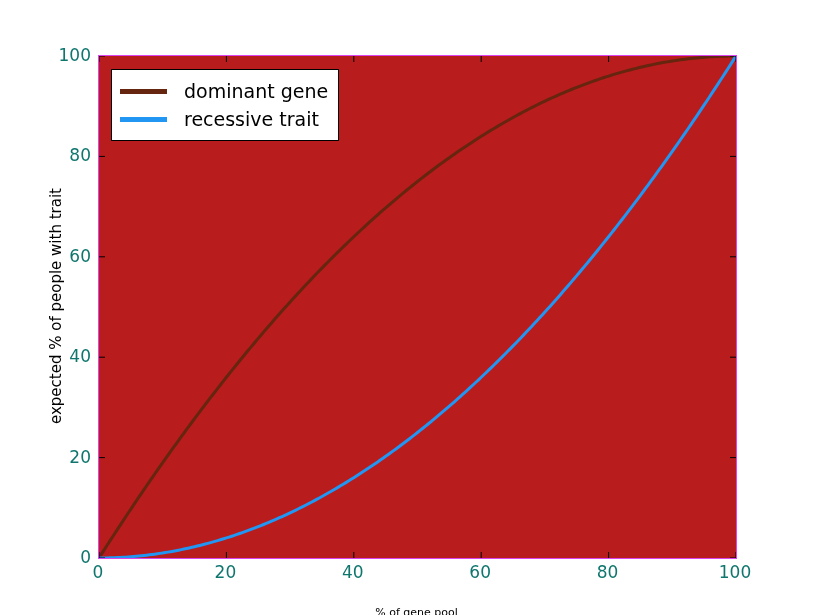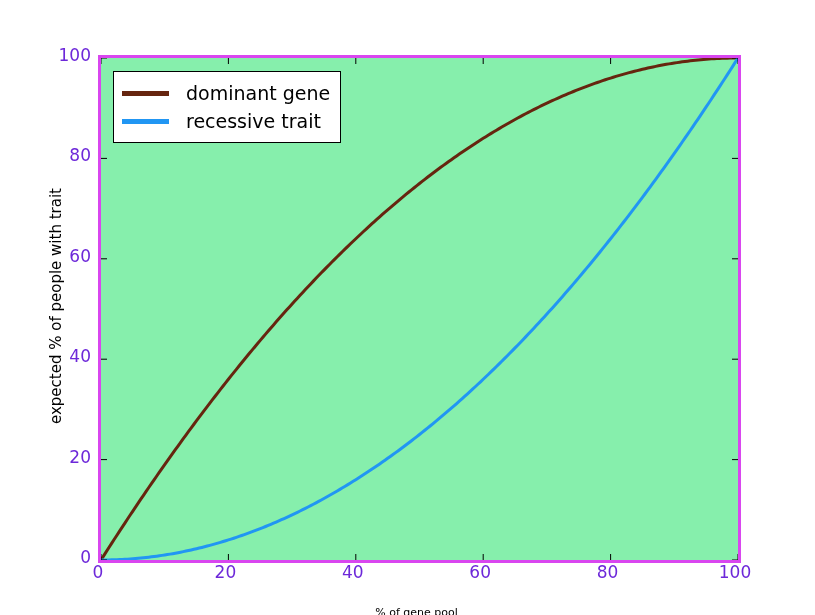--- a/index.html
+++ b/index.html
@@ -19,37 +19,37 @@
     height: 615px;
     background: #ffffff;
   }
   
   #axes {
     position: absolute;
     left: 98px;
     top: 55px;
     width: 637px;
     height: 502px;
-    border: 3px solid #d946ef;
+    border: 1px solid #d946ef;
     box-sizing: content-box;
-    background: #86efac;
+    background: #b91c1c;
     text-align: center;
   }
   #plot-svg {
     position: absolute;
     left: 0;
     top: 0;
     width: 637px;
     height: 502px;
     display: block;
   }
   .tick-label {
     position: absolute;
     font-size: 17px;
-    color: #6d28d9;
+    color: #0f766e;
     white-space: nowrap;
     line-height: 1;
   }
   .xtick-label {
     transform: translateX(-50%);
   }
   .ytick-label {
     transform: translateY(-50%);
     text-align: right;
   }

